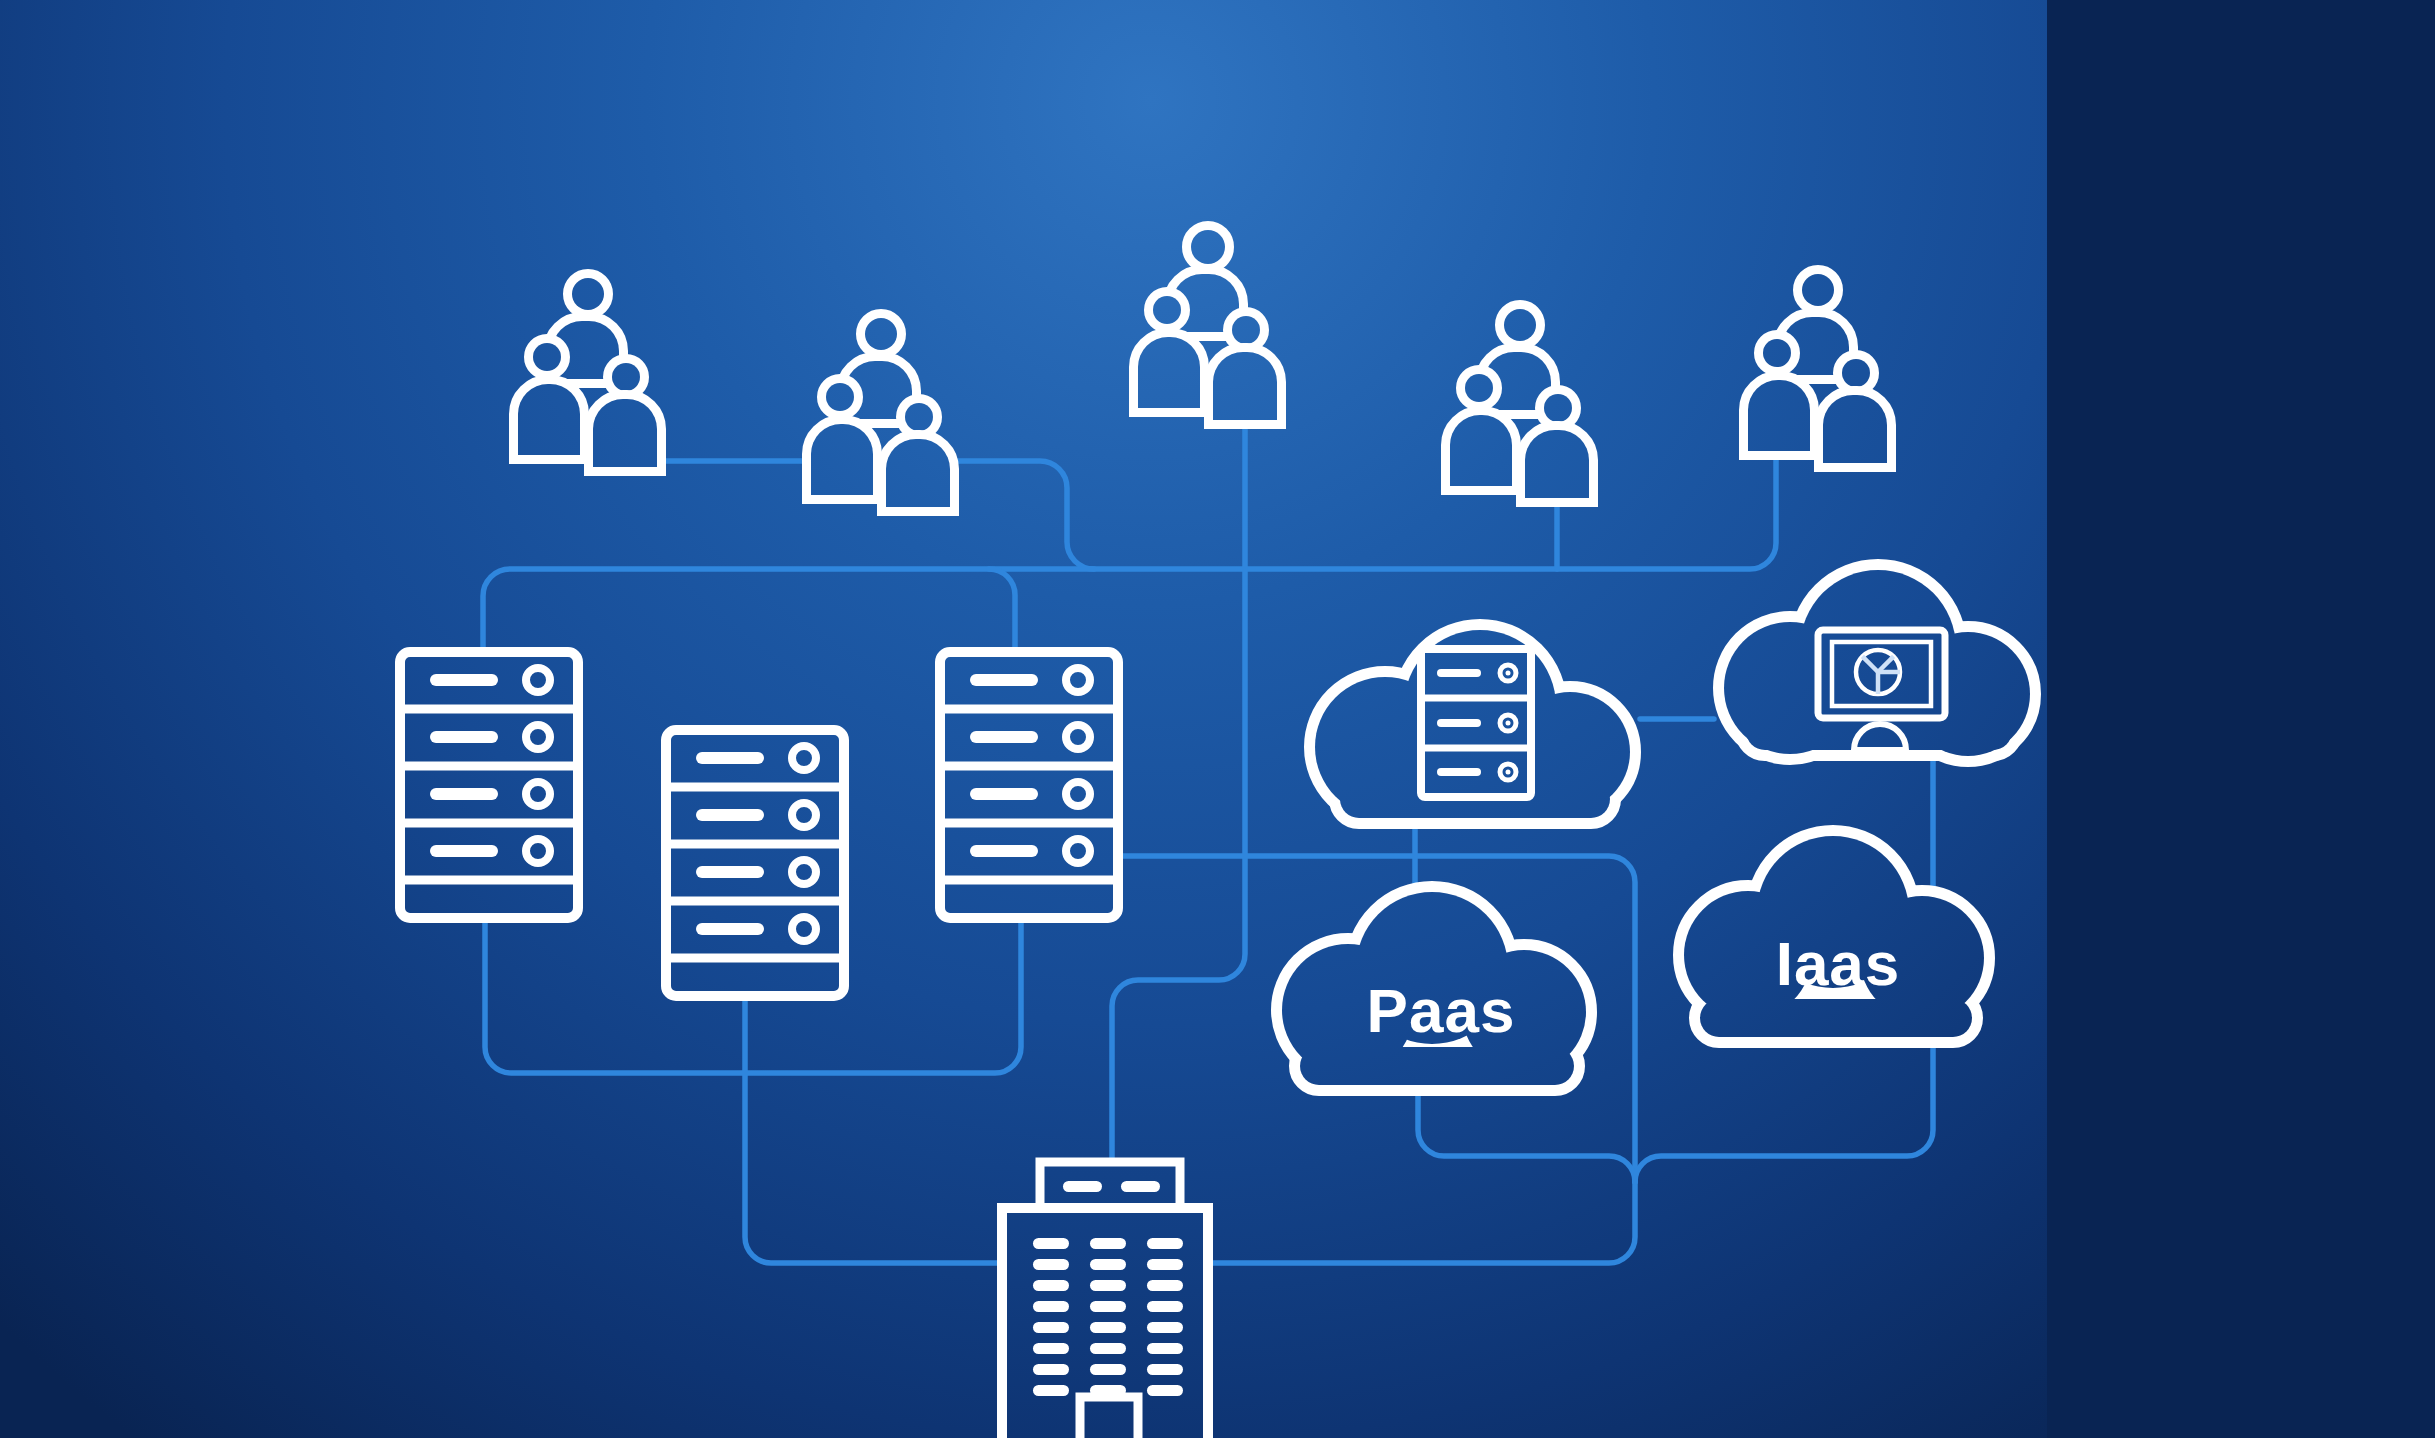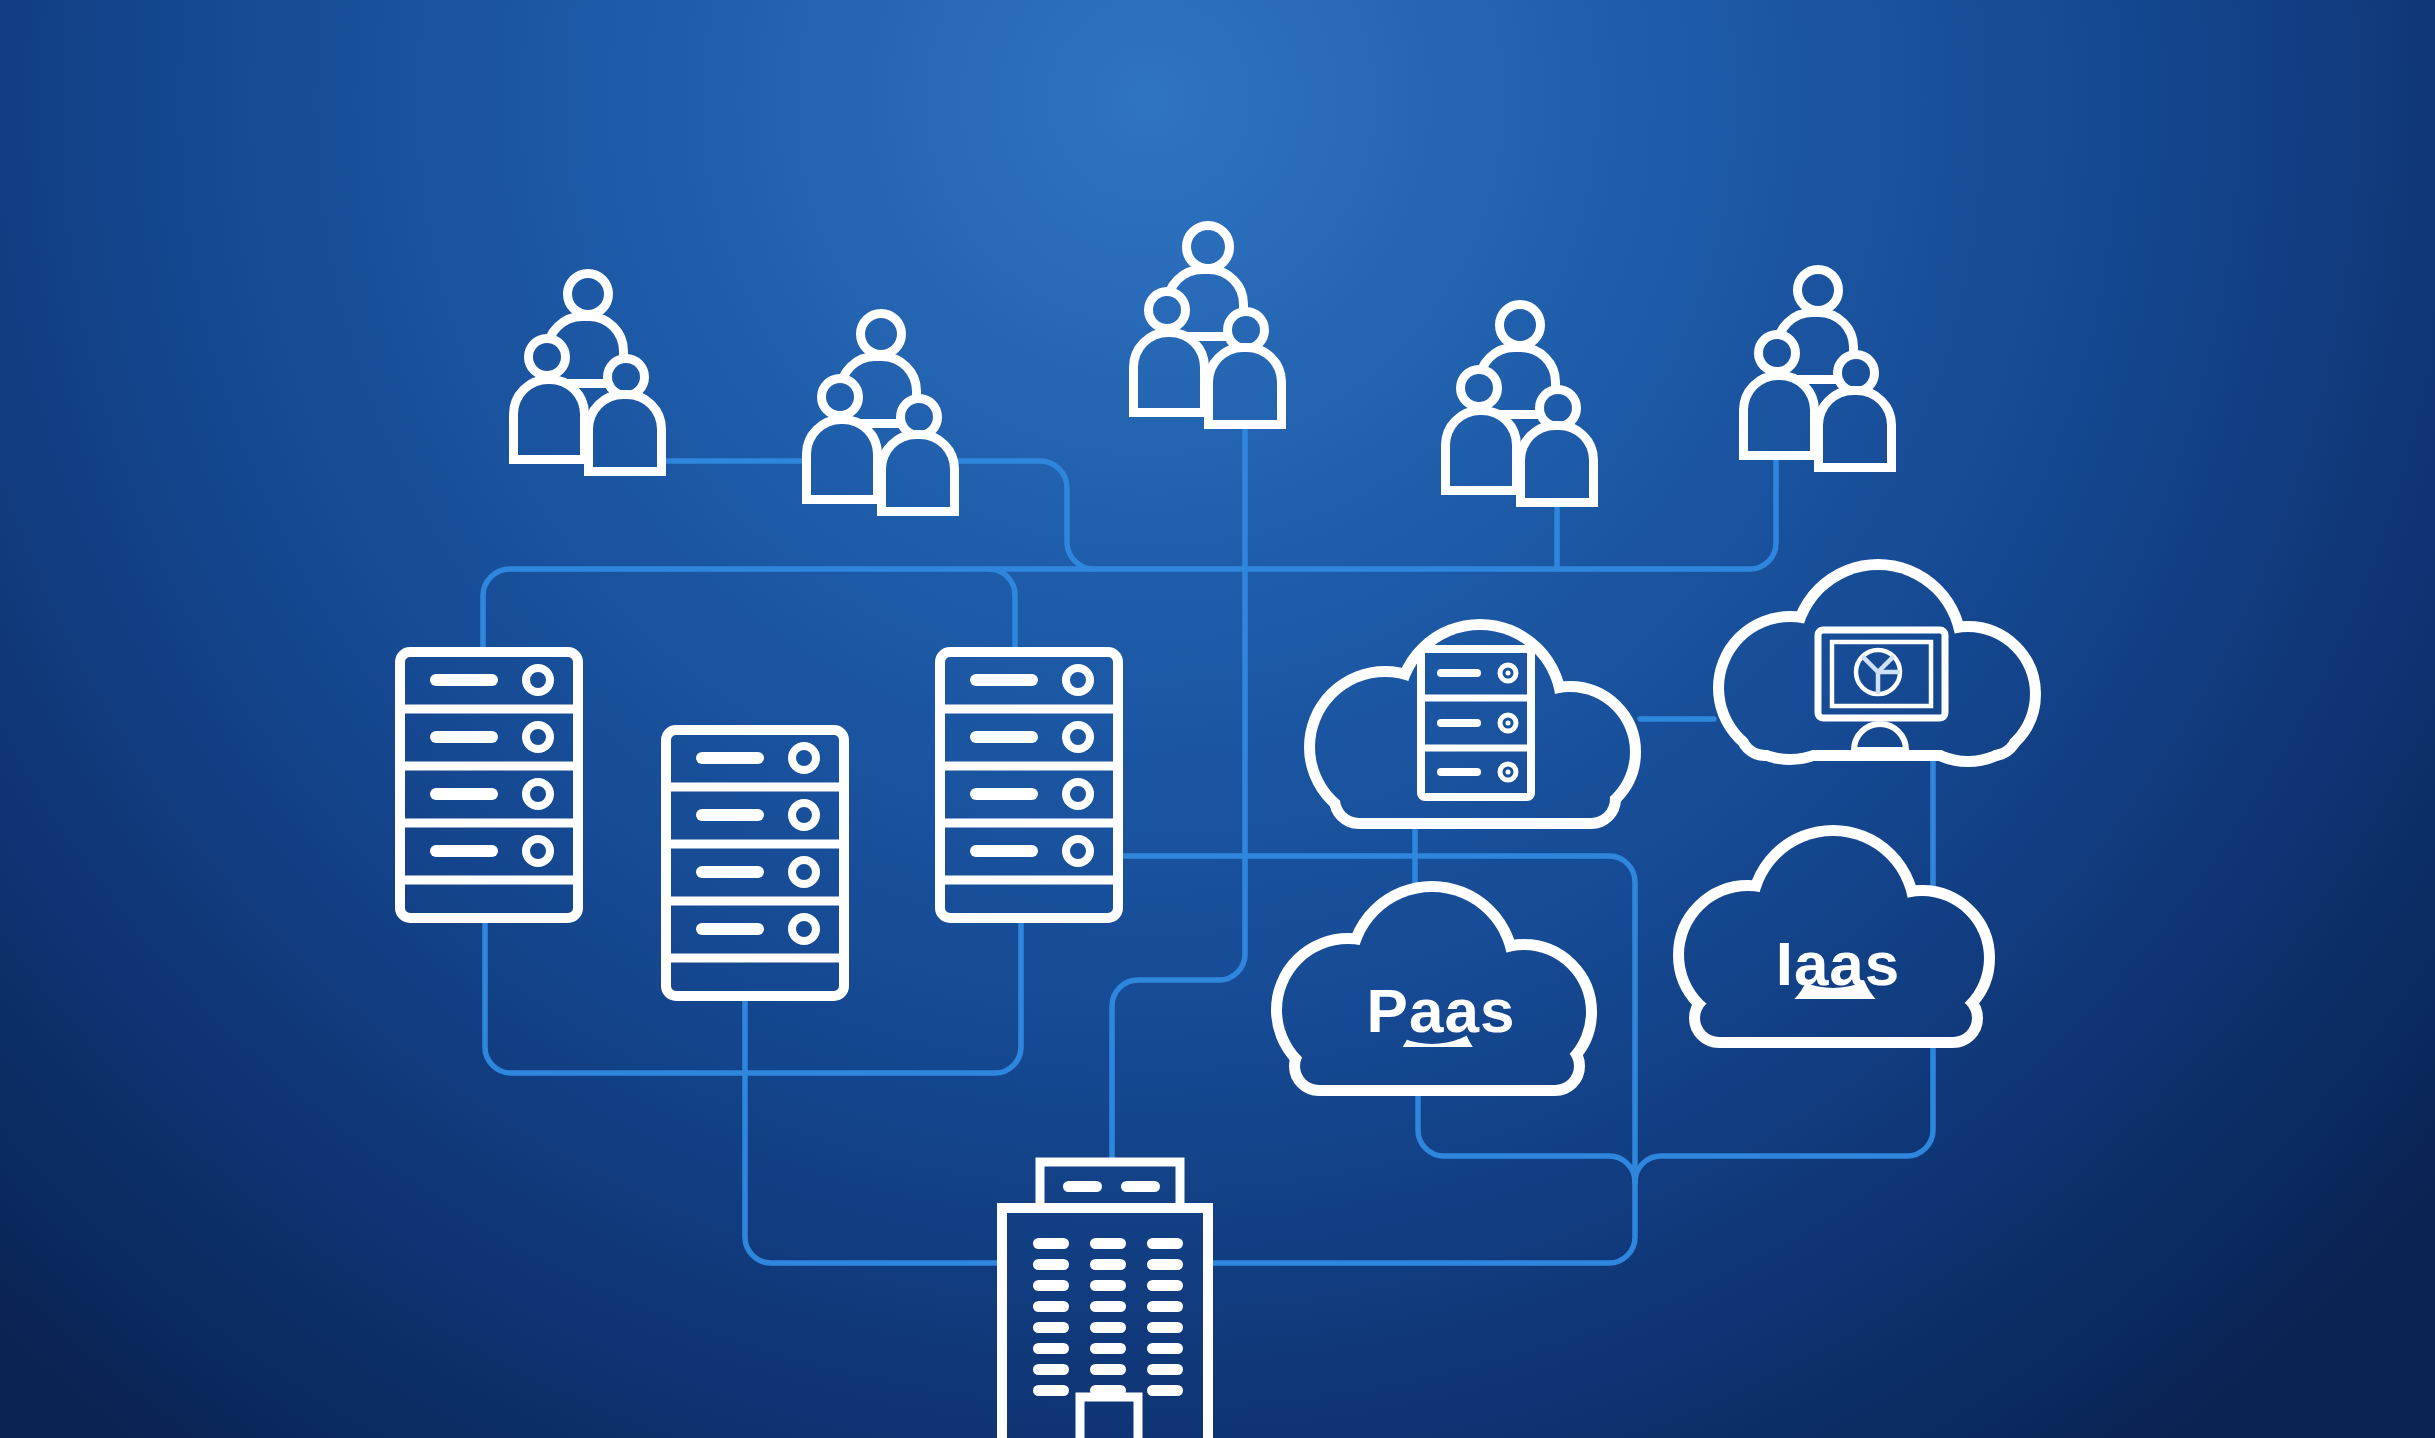--- a/index.html
+++ b/index.html
@@ -1,16 +1,16 @@
 <!DOCTYPE html>
 <html><head>
 <meta charset="utf-8">
 <style>
   html,body { margin:0; padding:0; background:#092453; }
-  .stage { width:2435px; height:1438px; overflow:hidden; position:relative; }
+  .stage { width:2047px; height:1438px; overflow:hidden; position:relative; }
   svg { display:block; }
 
   .edge { stroke:#2f86dd; stroke-width:5.5; fill:none; stroke-linecap:round; }
   .glow { stroke:#e7f6ff; stroke-width:5.5; fill:none; stroke-linecap:round; opacity:.85; filter:url(#blurF); }
 
   .cl  { fill:none; stroke:#ffffff; stroke-width:22; }   
   .pr  { fill:none; stroke:#ffffff; stroke-width:18; }   
   .cov { fill:url(#bg); stroke:none; }                    
 
   .fr10 { fill:url(#bg); stroke:#ffffff; stroke-width:10; }

